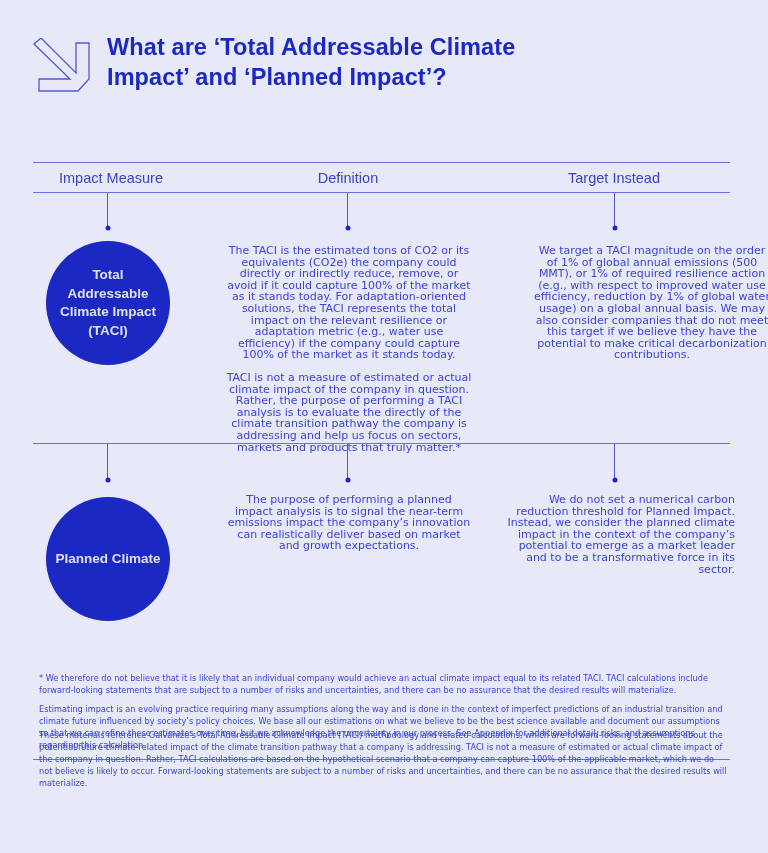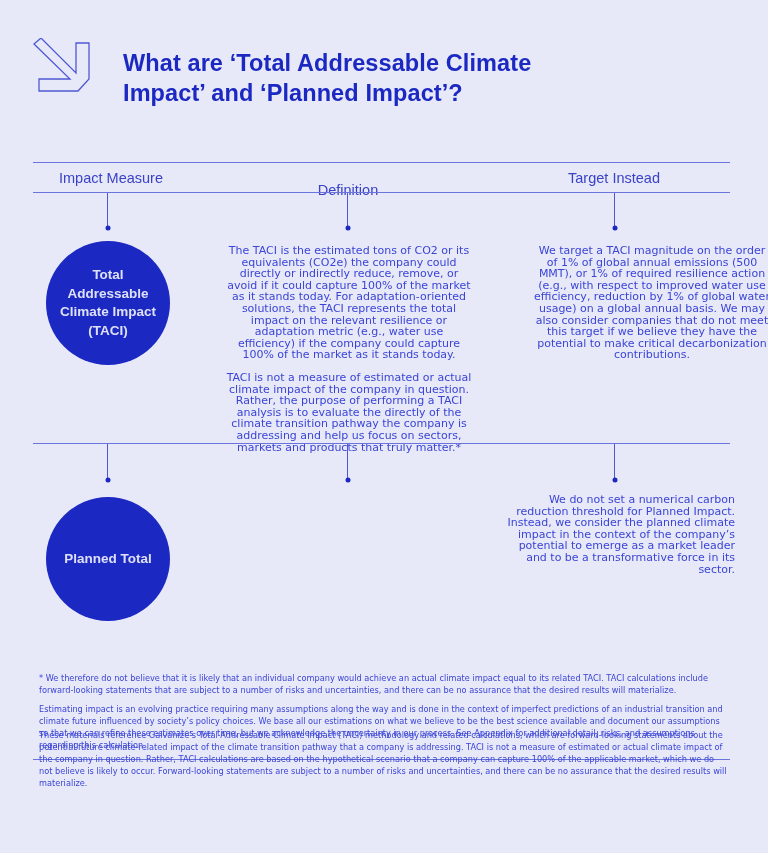--- a/index.html
+++ b/index.html
@@ -7,21 +7,21 @@
       width: 768px; height: 853px;
       background: #e7e9f8;
       position: relative;
       overflow: hidden;
       font-family: "Liberation Sans", sans-serif;
       color: #2a2fd0;
     }
     .arrow-icon { position: absolute; left: 30px; top: 38px; width: 64px; height: 58px; }
     .title {
       position: absolute; left: 107px; top: 33px; width: 420px;
-      margin: 16px;
+      margin: 0;
       font-family: "Liberation Sans", sans-serif;
       font-weight: 700; font-size: 23.5px; line-height: 29.5px;
       color: #1c28c2; letter-spacing: 0.1px;
     }
     .hline { position: absolute; left: 33px; width: 697px; height: 0; border-top: 1.5px solid #6a74dc; }
     .col-head {
       position: absolute; top: 170px; font-weight: 400; font-size: 14.5px; color: #3a42c8;
       text-align: center; transform: translateX(-50%); white-space: nowrap;
     }
     .vconn { position: absolute; width: 0; border-left: 1.5px solid #4f58d2; }
@@ -46,21 +46,21 @@
 </head>
 <body>
 
 <svg class="arrow-icon" viewBox="0 0 64 58">
   <polygon points="4,6 11,0 46,35 46,5 59,5 59,41 48,53 9,53 9,41 40,41" fill="none" stroke="#4f58d2" stroke-width="1.3" stroke-linejoin="miter"></polygon>
 </svg>
 <h1 class="title">What are ‘Total Addressable Climate Impact’ and ‘Planned Impact’?</h1>
 
 <div class="hline" style="top:162px;"></div>
 <div class="col-head" style="left:111px;">Impact Measure</div>
-<div class="col-head" style="left:348px;margin-top:12px;">Definition</div>
+<div class="col-head" style="left:348px;">Definition</div>
 <div class="col-head" style="left:614px;">Target Instead</div>
 <div class="hline" style="top:192px;"></div>
 
 <div class="vconn" style="left:107px; top:193px; height:35px;"></div>
 <div class="dot" style="left:108px; top:228px;"></div>
 <div class="vconn" style="left:347px; top:193px; height:35px;"></div>
 <div class="dot" style="left:348px; top:228px;"></div>
 <div class="vconn" style="left:614px; top:193px; height:35px;"></div>
 <div class="dot" style="left:615px; top:228px;"></div>
 
@@ -78,23 +78,24 @@
 <div class="hline" style="top:443px;"></div>
 
 <div class="vconn" style="left:107px; top:444px; height:36px;"></div>
 <div class="dot" style="left:108px; top:480px;"></div>
 <div class="vconn" style="left:347px; top:444px; height:36px;"></div>
 <div class="dot" style="left:348px; top:480px;"></div>
 <div class="vconn" style="left:614px; top:444px; height:36px;"></div>
 <div class="dot" style="left:615px; top:480px;"></div>
 
 <div class="circle" style="left:46px; top:497px;">
-  <span>Planned Total</span>
+  <span>Planned Climate</span>
 </div>
 <div class="cell" style="left:226px; top:494px; width:246px;">
+  <p>The purpose of performing a planned impact analysis is to signal the near-term emissions impact the company’s innovation can realistically deliver based on market and growth expectations.</p>
 </div>
 <div class="cell" style="left:499px; top:494px; width:236px;text-align:right;">
   <p>We do not set a numerical carbon reduction threshold for Planned Impact. Instead, we consider the planned climate impact in the context of the company’s potential to emerge as a market leader and to be a transformative force in its sector.</p>
 </div>
 
 <div class="foot" style="top:667px;">
   <p>* We therefore do not believe that it is likely that an individual company would achieve an actual climate impact equal to its related TACI. TACI calculations include forward-looking statements that are subject to a number of risks and uncertainties, and there can be no assurance that the desired results will materialize.</p>
 </div>
 <div class="foot" style="top:698px;">
   <p>Estimating impact is an evolving practice requiring many assumptions along the way and is done in the context of imperfect predictions of an industrial transition and climate future influenced by society’s policy choices. We base all our estimations on what we believe to be the best science available and document our assumptions so that we can refine these estimates over time, but we acknowledge the uncertainty in our process. See Appendix for additional detail, risks, and assumptions regarding this calculation.</p>

